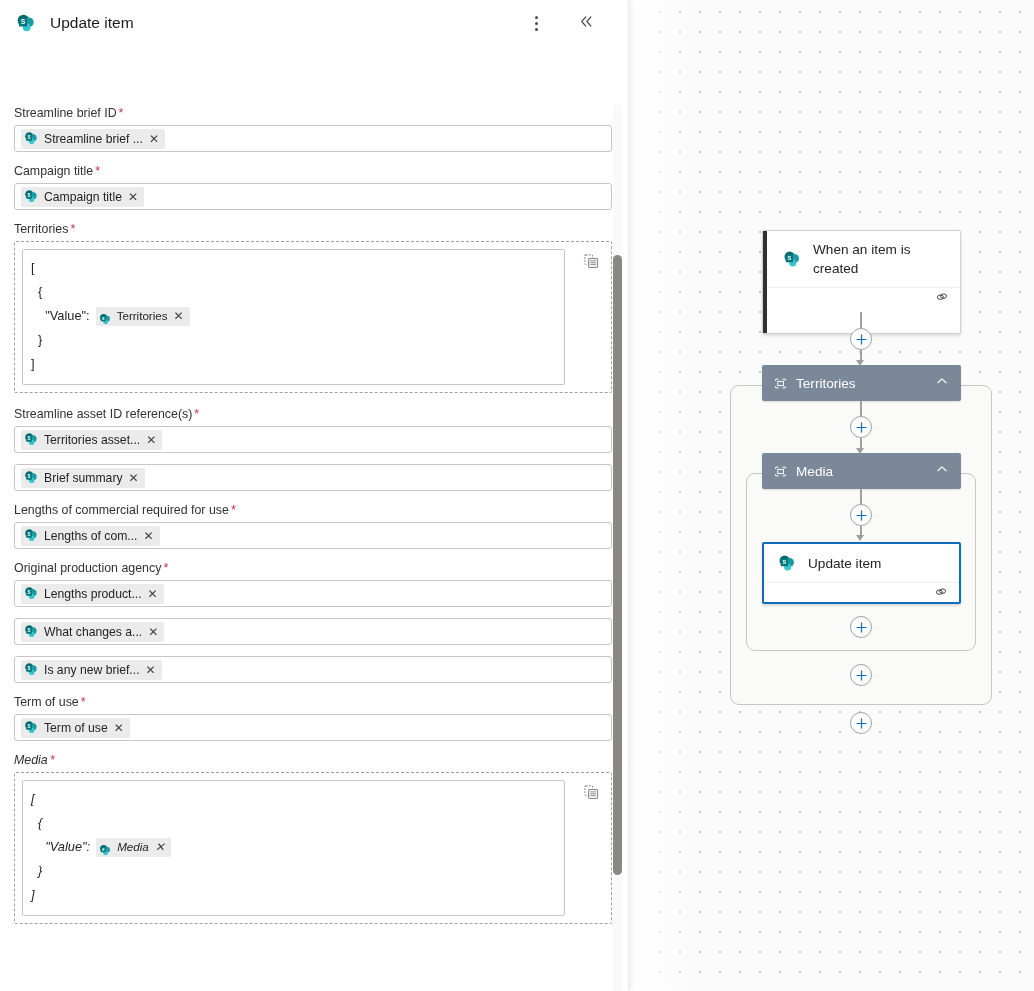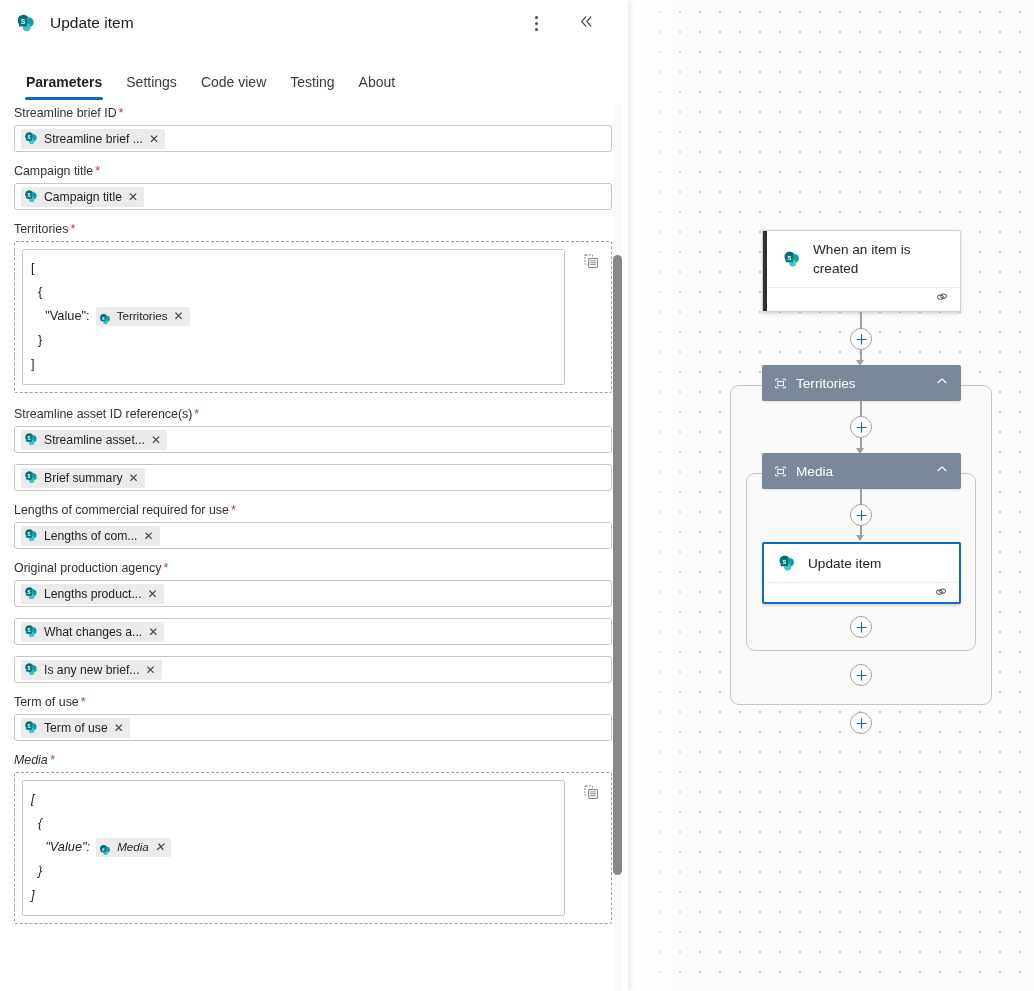--- a/index.html
+++ b/index.html
@@ -238,21 +238,21 @@
 
   <div class="canvas">
     <div class="canvas-fade"></div>
 
     <div class="flow">
 
       <div class="scope" style="left:102px; top:385px; width:262px; height:320px;"></div>
 
       <div class="scope" style="left:118px; top:473px; width:230px; height:178px;"></div>
 
-      <div class="node" style="left:134px; top:230px; width:199px; height:82px;">
+      <div class="node" style="left:134px; top:230px; width:199px; height:104px;">
         <div class="node-accent"></div>
         <div class="node-main">
           <span class="sp-icon lg">
             <svg viewBox="0 0 24 24" width="19" height="19">
               <circle cx="8.5" cy="8.5" r="6.6" fill="#036c70"></circle>
               <circle cx="14.6" cy="10.6" r="5.6" fill="#1a9ba1"></circle>
               <circle cx="12.2" cy="16.4" r="4.5" fill="#37c6d0"></circle>
               <rect x="3.4" y="6.1" width="9.3" height="9.3" rx="1" fill="#03787c"></rect>
               <text x="8.0" y="13.1" font-size="7.2" fill="#ffffff" text-anchor="middle" font-family="Liberation Sans, sans-serif" font-weight="bold">S</text>
             </svg>
@@ -395,27 +395,20 @@
         <span class="hdr-btn">
           <span>
             <svg viewBox="0 0 20 20" width="17" height="17">
               <path d="M9.2 4.6 L4.4 10 L9.2 15.4 M15.2 4.6 L10.4 10 L15.2 15.4" fill="none" stroke="#4a4a4a" stroke-width="1.5" stroke-linecap="round" stroke-linejoin="round"></path>
             </svg>
           </span>
         </span>
       </span>
     </div>
 
-    <div class="tabs">
-      <div class="tab active">Parameters</div>
-      <div class="tab">Settings</div>
-      <div class="tab">Code view</div>
-      <div class="tab">Testing</div>
-      <div class="tab">About</div>
-    </div>
 
     <div class="form-body" id="form-body">
         <div class="field">
         <div class="field-label">Streamline brief ID<span class="req">*</span></div>
         <div class="input-box">
             <span class="chip">
       <span class="sp-icon" style="width:15px;height:15px;flex:0 0 15px;"><svg viewBox="0 0 24 24" width="15" height="15">
   <circle cx="8.5" cy="8.5" r="6.6" fill="#036c70"></circle>
   <circle cx="14.6" cy="10.6" r="5.6" fill="#1a9ba1"></circle>
   <circle cx="12.2" cy="16.4" r="4.5" fill="#37c6d0"></circle>
@@ -476,21 +469,21 @@
         <div class="field-label">Streamline asset ID reference(s)<span class="req">*</span></div>
         <div class="input-box">
             <span class="chip">
       <span class="sp-icon" style="width:15px;height:15px;flex:0 0 15px;"><svg viewBox="0 0 24 24" width="15" height="15">
   <circle cx="8.5" cy="8.5" r="6.6" fill="#036c70"></circle>
   <circle cx="14.6" cy="10.6" r="5.6" fill="#1a9ba1"></circle>
   <circle cx="12.2" cy="16.4" r="4.5" fill="#37c6d0"></circle>
   <rect x="3.4" y="6.1" width="9.3" height="9.3" rx="1" fill="#03787c"></rect>
   <text x="8.0" y="13.1" font-size="7.2" fill="#ffffff" text-anchor="middle" font-family="Liberation Sans, sans-serif" font-weight="bold">S</text>
                 </svg></span>
-      <span class="chip-text">Streamline asset...</span>
+      <span class="chip-text">Territories asset...</span>
       <span class="chip-x">✕</span>
     </span>
           </div>
       </div>
         <div class="field">
         <div class="input-box">
             <span class="chip">
       <span class="sp-icon" style="width:15px;height:15px;flex:0 0 15px;"><svg viewBox="0 0 24 24" width="15" height="15">
   <circle cx="8.5" cy="8.5" r="6.6" fill="#036c70"></circle>
   <circle cx="14.6" cy="10.6" r="5.6" fill="#1a9ba1"></circle>

